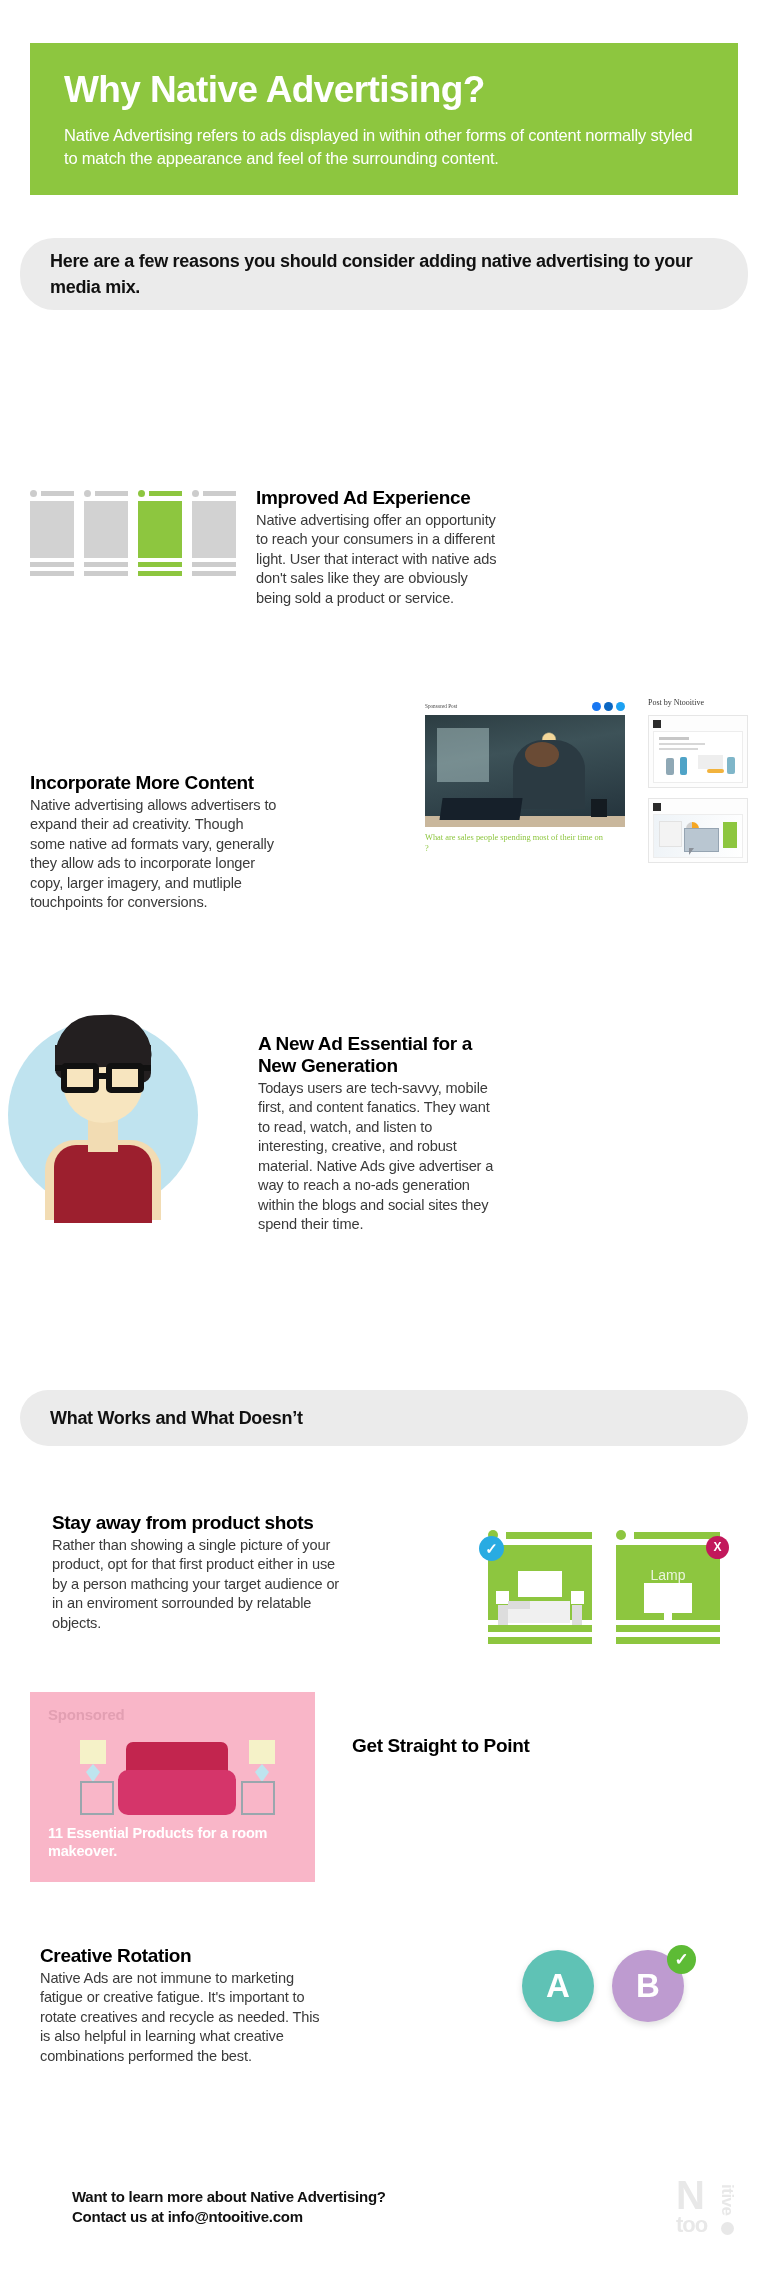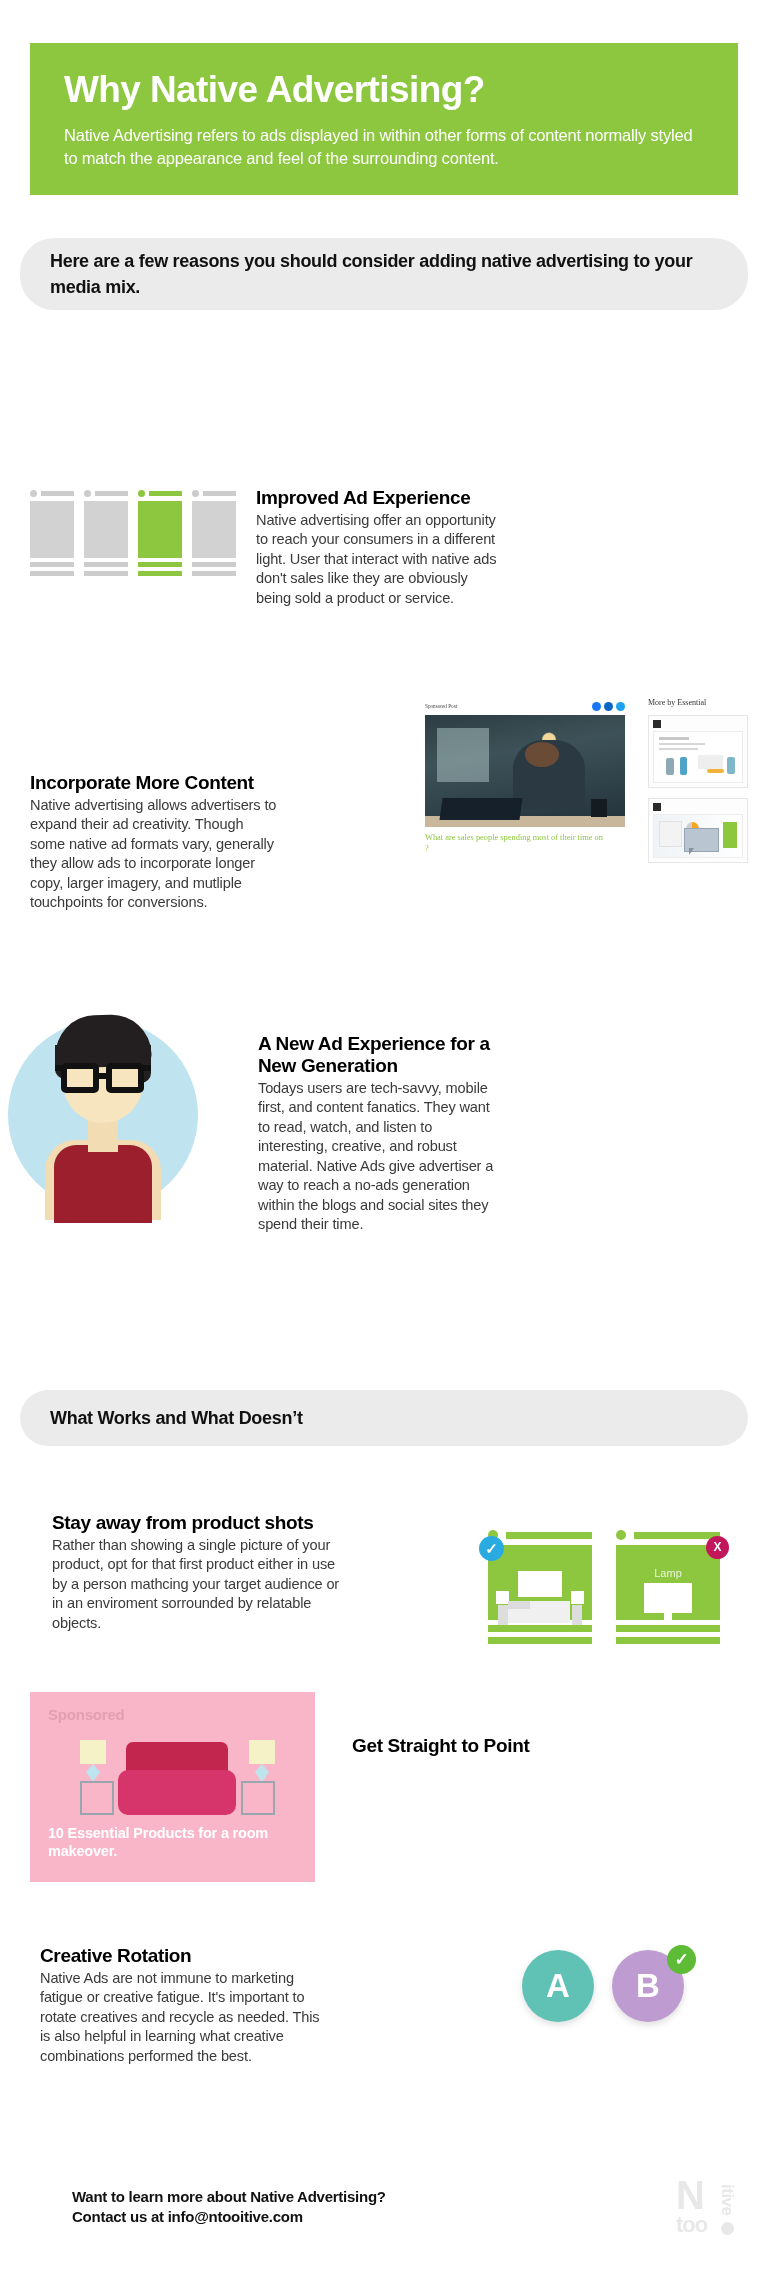--- a/index.html
+++ b/index.html
@@ -152,21 +152,21 @@
   .gc-check {
     position: absolute; left: -9px; top: 6px; width: 25px; height: 25px;
     border-radius: 50%; background: #29ABE2; color: #fff;
     font-size: 15px; line-height: 25px; text-align: center; font-weight: bold;
   }
   .gc-x {
     position: absolute; right: -9px; top: 6px; width: 23px; height: 23px;
     border-radius: 50%; background: #C2185B; color: #fff;
     font-size: 12px; line-height: 23px; text-align: center; font-weight: bold;
   }
-  .gc-lamp-label { position: absolute; left: 0; right: 0; top: 22px; text-align: center; color: #eaf5dc; font-size: 11px; }
+  .gc-lamp-label { position: absolute; left: 0; right: 0; top: 22px; text-align: center; color: #eaf5dc; font-size: 14px; }
   .room-art { position: absolute; left: 8px; top: 26px; width: 88px; height: 56px; }
   .ra-pic { position: absolute; left: 22px; top: 0; width: 44px; height: 26px; background: #fff; }
   .ra-sofa { position: absolute; left: 12px; top: 30px; width: 62px; height: 22px; background: #f0f0f0; }
   .ra-sofa-b { position: absolute; left: 12px; top: 30px; width: 22px; height: 8px; background: #dcdcdc; }
   .ra-lamp-l { position: absolute; left: 0; top: 20px; width: 13px; height: 13px; background: #fff; }
   .ra-tbl-l { position: absolute; left: 2px; top: 34px; width: 10px; height: 20px; background: #dddddd; }
   .ra-lamp-r { position: absolute; right: 0; top: 20px; width: 13px; height: 13px; background: #fff; }
   .ra-tbl-r { position: absolute; right: 2px; top: 34px; width: 10px; height: 20px; background: #dddddd; }
   .lamp-art { position: absolute; left: 24px; top: 38px; width: 56px; height: 48px; }
   .la-shade { position: absolute; left: 4px; top: 0; width: 48px; height: 30px; background: #fff; }
@@ -280,21 +280,21 @@
     <span class="mp-figure"></span>
     <span class="mp-head"></span>
     <span class="mp-desk"></span>
     <span class="mp-laptop"></span>
     <span class="mp-cup"></span>
   </div>
   <div class="mock-caption">What are sales people spending most of their time on ?</div>
 </div>
 
 <div id="mock-side">
-  <div class="side-title">More by Essential</div>
+  <div class="side-title">Post by Ntooitive</div>
   <div class="side-card">
     <div class="sc-row">
       <span class="sc-logo"></span>
       <span class="sc-lines"><span class="sc-line"></span><span class="sc-line short"></span></span>
     </div>
     <span class="sc-line"></span>
     <span class="sc-line blue"></span>
     <div class="sc-inner">
       <span class="ib" style="left:6%;top:10%;width:34%;height:5%;background:#c7c7c7"></span>
       <span class="ib" style="left:6%;top:22%;width:52%;height:4%;background:#d7d7d7"></span>
@@ -332,21 +332,21 @@
   <span class="av-hair2"></span>
   <span class="av-hair3"></span>
   <span class="av-hair"></span>
   <span class="av-arm-l"></span>
   <span class="av-arm-r"></span>
   <span class="av-glass-l"></span>
   <span class="av-glass-r"></span>
   <span class="av-bridge"></span>
 </div>
 <div class="block" style="left:258px; top:1033px; width:245px;">
-  <h3>A New Ad Experience for a New Generation</h3>
+  <h3>A New Ad Essential for a New Generation</h3>
   <p>Todays users are tech-savvy, mobile first, and content fanatics. They want to read, watch, and listen to interesting, creative, and robust material. Native Ads give advertiser a way to reach a no-ads generation within the blogs and social sites they spend their time.</p>
 </div>
 
 <div class="pill" id="pill-works">
   <div class="pill-text">What Works and What Doesn’t</div>
 </div>
 
 <div class="block" style="left:40px; top:1512px; width:290px;margin-left:12px;">
   <h3>Stay away from product shots</h3>
   <p>Rather than showing a single picture of your product, opt for that first product either in use by a person mathcing your target audience or in an enviroment sorrounded by relatable objects.</p>
@@ -392,21 +392,21 @@
   <div class="pc-art">
     <span class="pc-lamp-l"></span>
     <span class="pc-lstem-l"></span>
     <span class="pc-tbl-l"></span>
     <span class="pc-lamp-r"></span>
     <span class="pc-lstem-r"></span>
     <span class="pc-tbl-r"></span>
     <span class="pc-sofa-back"></span>
     <span class="pc-sofa-seat"></span>
   </div>
-  <div class="pc-caption">10 Essential Products for a room makeover.</div>
+  <div class="pc-caption">11 Essential Products for a room makeover.</div>
 </div>
 <div class="block" style="left:352px; top:1735px; width:250px;">
   <h3>Get Straight to Point</h3>
 </div>
 
 <div class="block" style="left:40px; top:1945px; width:290px;">
   <h3>Creative Rotation</h3>
   <p>Native Ads are not immune to marketing fatigue or creative fatigue. It's important to rotate creatives and recycle as needed. This is also helpful in learning what creative combinations performed the best.</p>
 </div>
 <div id="ab-group">

